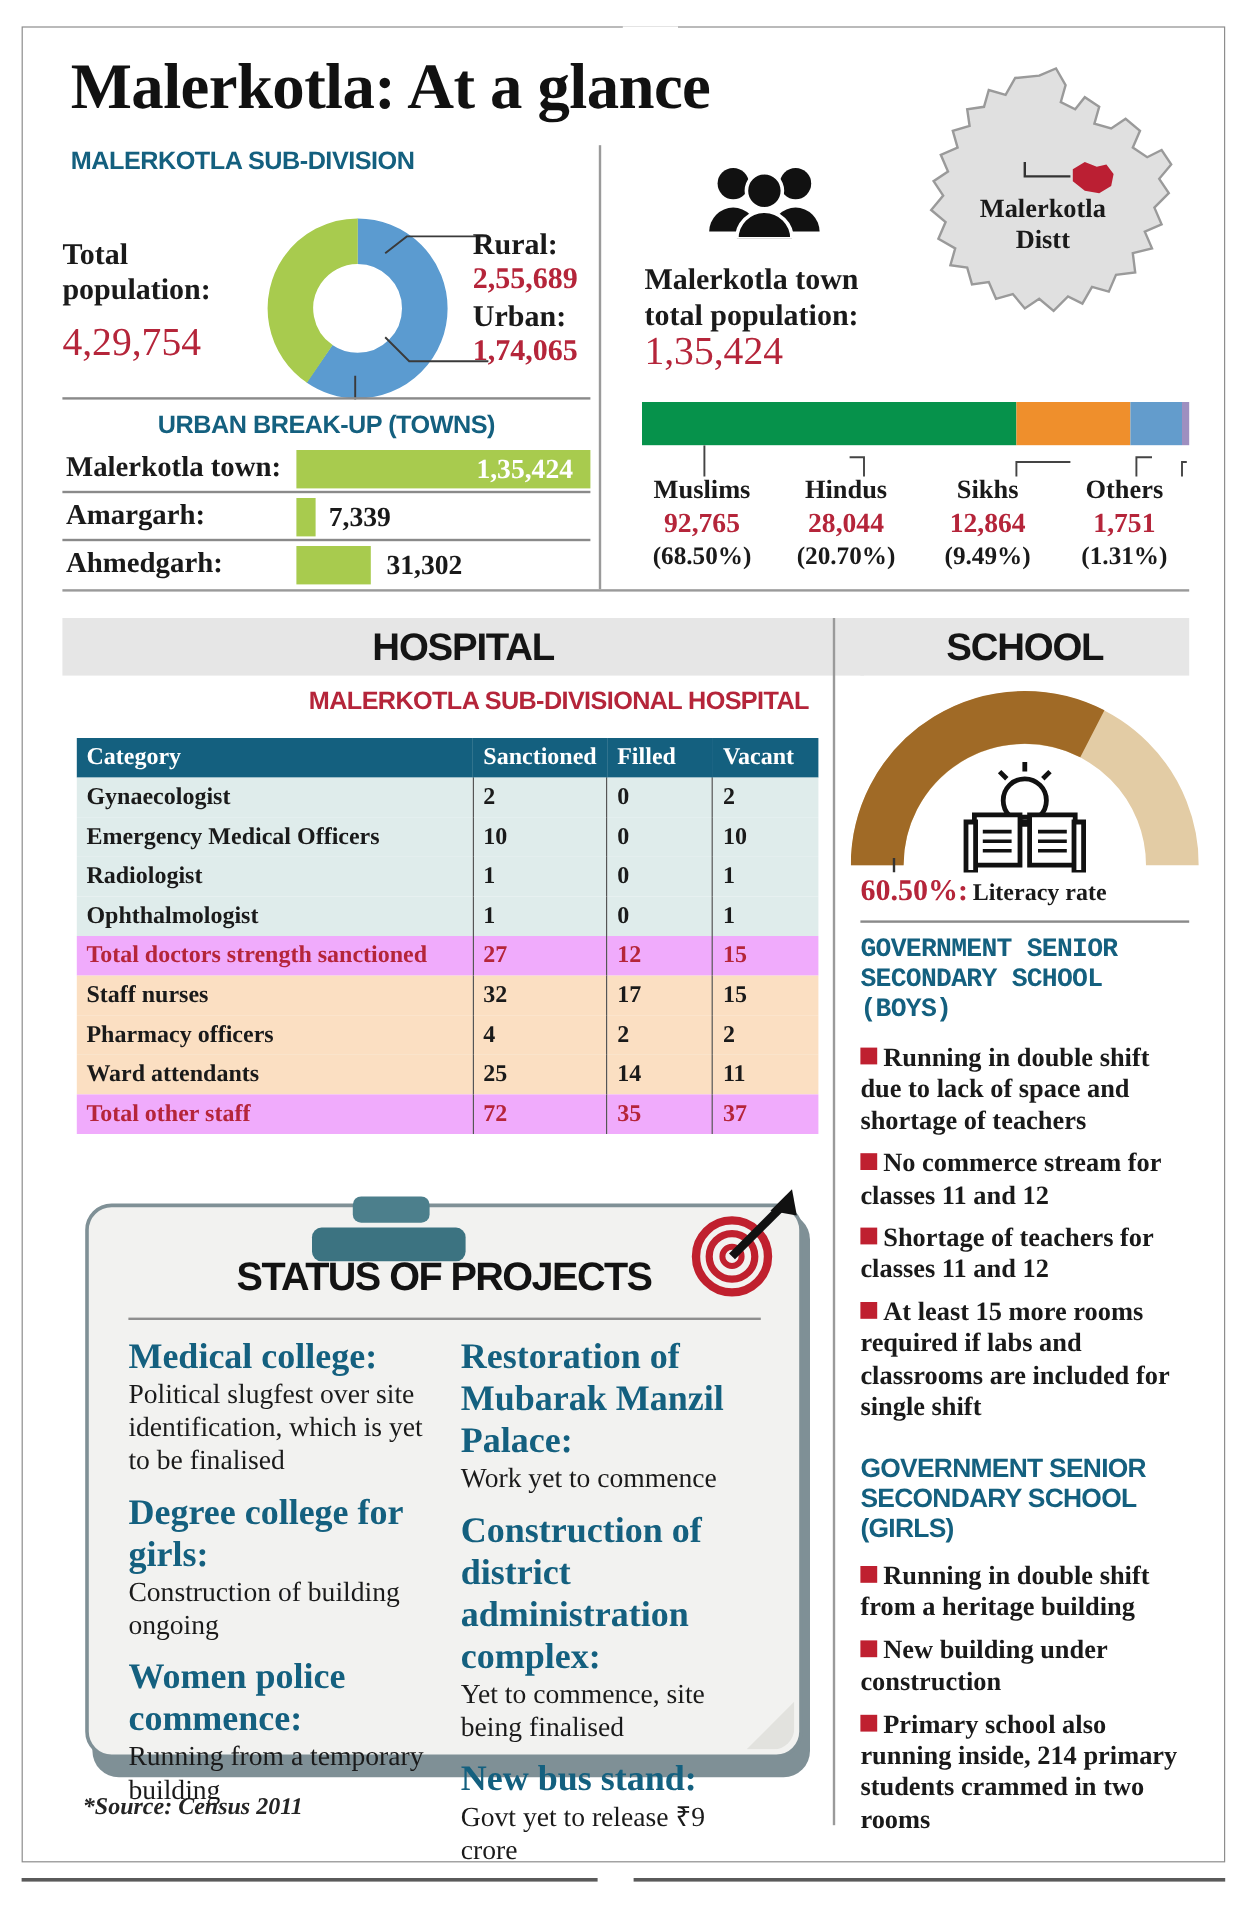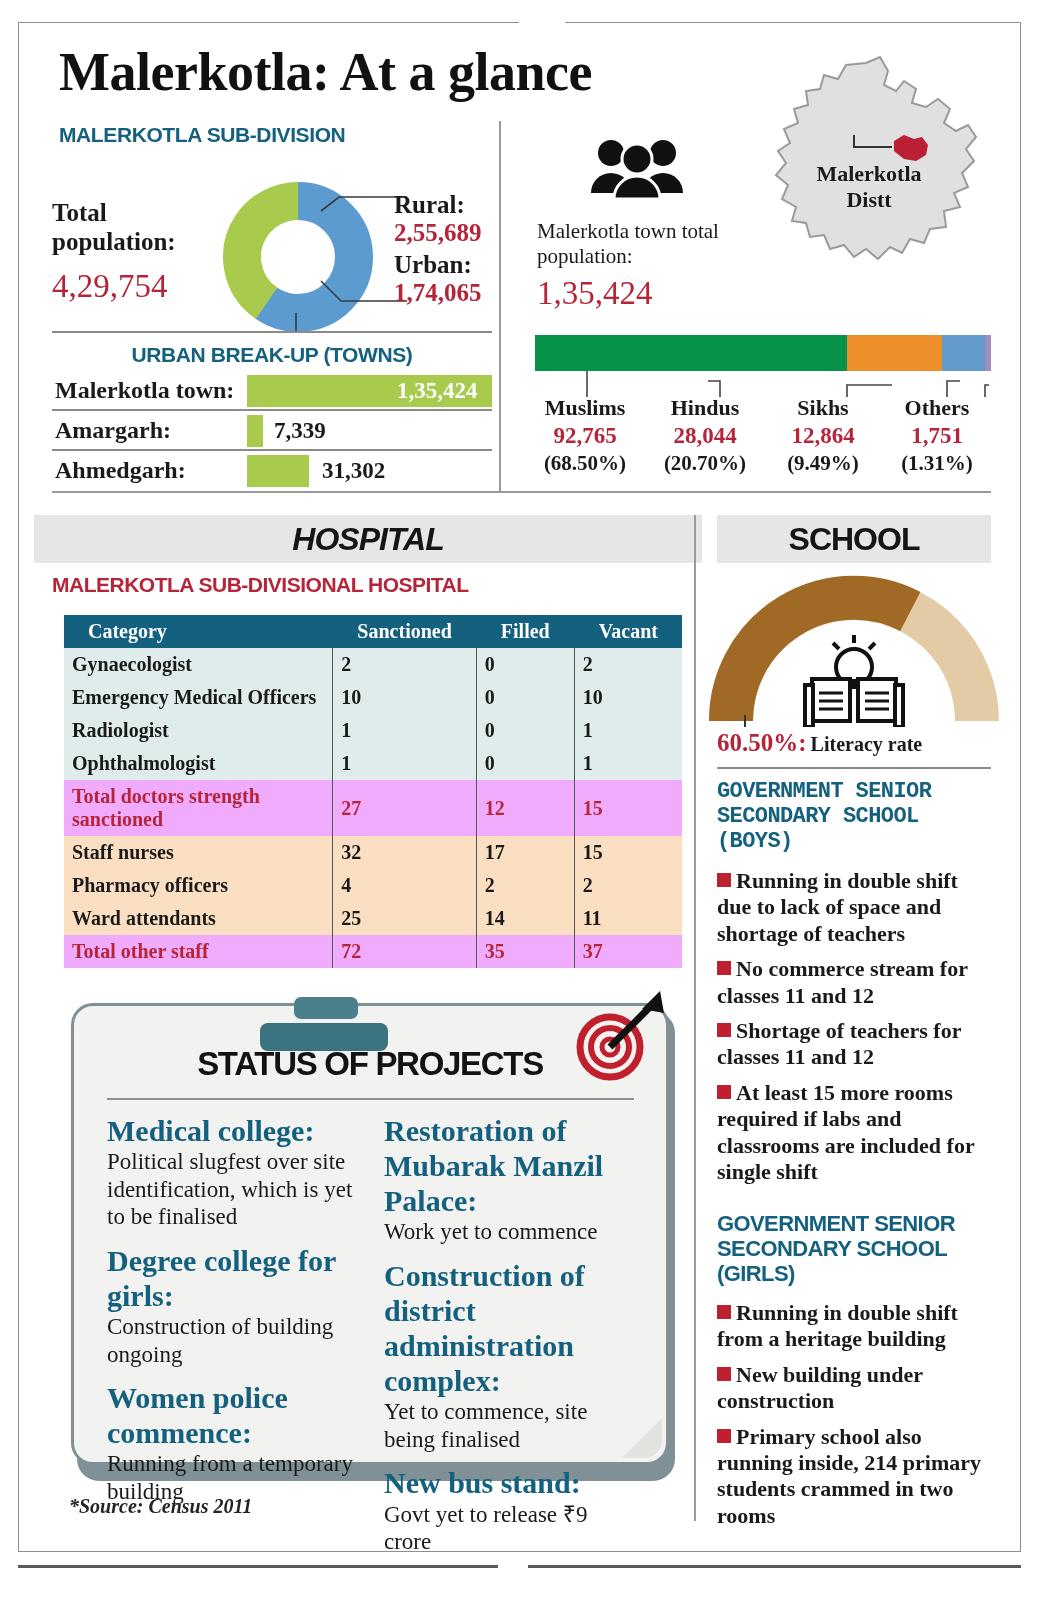--- a/index.html
+++ b/index.html
@@ -93,21 +93,21 @@
   }
   .town-row .tval-out {
     position: absolute; top: 3px; font-size: 23px; font-weight: 700; color: #1a1a1a;
   }
   .town-sep { position: absolute; left: 33px; width: 440px; height: 2px; background: #8a8a8a; }
 
   
   .people-icon { position: absolute; left: 570px; top: 112px; }
   .town-pop-label {
     position: absolute; left: 518px; top: 196px;
-    font-size: 21px; font-weight: 400; line-height: 1.18; width: 230px;
+    font-size: 25px; font-weight: 700; line-height: 1.18; width: 230px;
   }
   .town-pop-value {
     position: absolute; left: 518px; top: 252px;
     font-size: 33px; color: #b5253a;
   }
   .map-wrap { position: absolute; left: 735px; top: 28px; }
   .map-label {
     position: absolute; left: 785px; top: 138px; width: 130px; text-align: center;
     font-size: 22px; font-weight: 700; line-height: 1.2;
   }
@@ -121,42 +121,41 @@
   .rel-legend .rl-name { font-size: 22px; font-weight: 700; text-align: center; }
   .rel-legend .rl-val  { font-size: 23px; font-weight: 700; color: #b5253a; text-align: center; margin-top: 2px; }
   .rel-legend .rl-pct  { font-size: 21px; font-weight: 700; text-align: center; margin-top: 2px; }
 
   .hrule-mid {
     position: absolute; left: 33px; top: 468px; width: 939px; height: 2px; background: #9a9a9a;
   }
 
   
   .hosp-band {
-    position: absolute; left: 15px; top: 492px; width: 668px; height: 48px;
+    position: absolute; left: 33px; top: 492px; width: 668px; height: 48px;
     background: #e6e6e6;
-    font-style: italic;
   }
   .hosp-band span {
     display: block; text-align: center; line-height: 48px;
     font-family: "Liberation Sans", sans-serif;
     font-size: 32px; font-weight: 700; letter-spacing: -1px; color: #151515;
   }
   .hosp-sub {
-    position: absolute; left: 33px; top: 550px; width: 622px; text-align: left;
+    position: absolute; left: 33px; top: 550px; width: 622px; text-align: right;
     font-family: "Liberation Sans", sans-serif;
     font-size: 21px; font-weight: 700; letter-spacing: -0.5px; color: #b5253a;
   }
   table.hosp {
     position: absolute; left: 45px; top: 592px;
     width: 618px; border-collapse: collapse;
     font-size: 20px;
   }
   table.hosp th {
     background: #14607f; color: #fff; font-weight: 700;
-    text-align: left; padding: 5px 24px; font-size: 20px;
+    text-align: left; padding: 5px 8px; font-size: 20px;
     border-right: 1px solid #14607f;
   }
   table.hosp td {
     padding: 5px 8px; font-weight: 700; color: #1a1a1a;
     border-right: 1.5px solid #555;
   }
   table.hosp td:last-child, table.hosp th:last-child { border-right: none; }
   tr.tint-a td { background: #dfeceb; }
   tr.tint-b td { background: #fbdfc2; }
   tr.total td { background: #f0abfc; color: #b5253a; }

